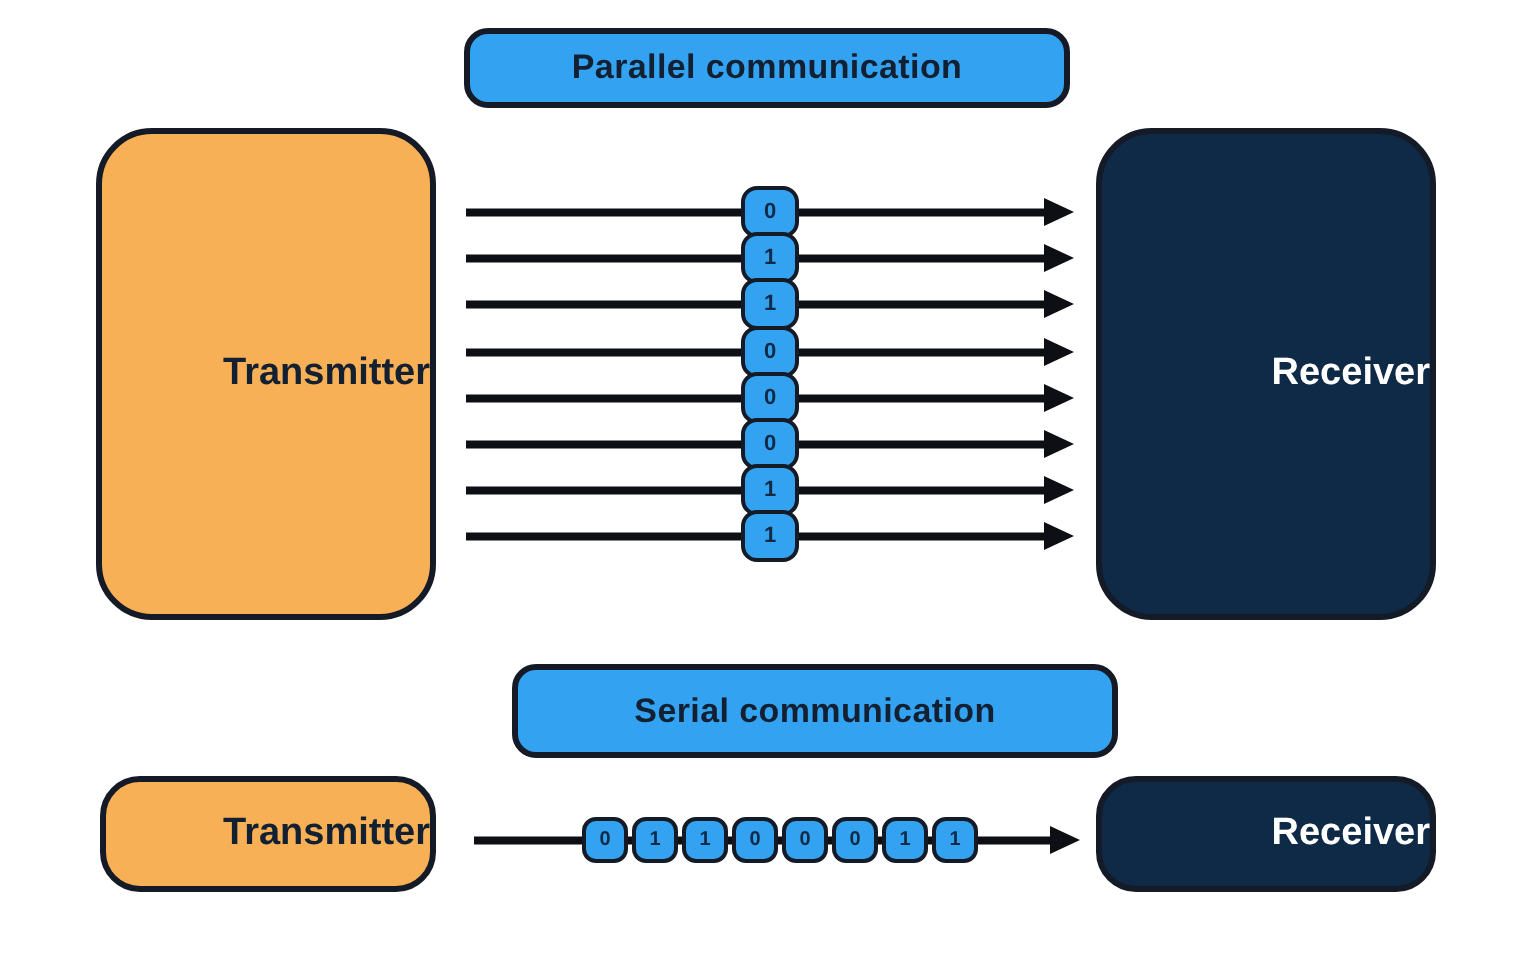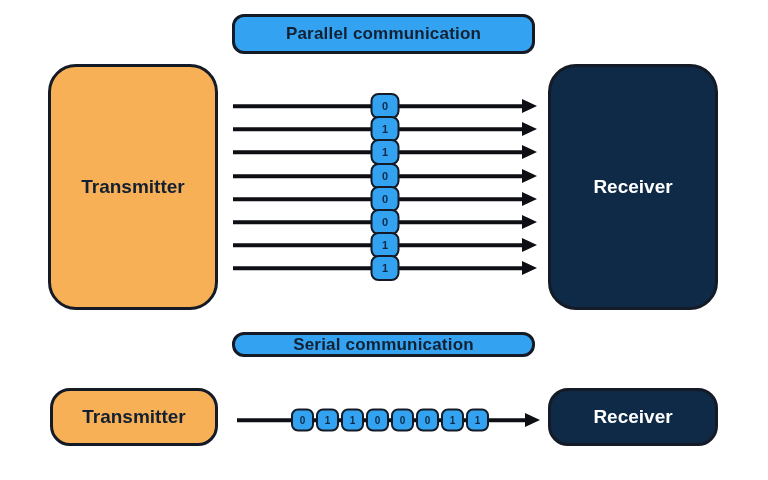--- a/index.html
+++ b/index.html
@@ -28,30 +28,30 @@
     box-sizing: border-box;
     display: flex;
     align-items: center;
     justify-content: center;
     font-size: 17px;
     font-weight: bold;
     color: var(--dark-text, #132032);
     letter-spacing: 0.2px;
   }
   .parallel-header { top: 14px; border-radius: 12px; }
-  .serial-header   { top: 332px; height: 25px; }
+  .serial-header   { top: 332px; height: 47px; margin-left: 24px; }
 
   
   .node {
     position: absolute;
     box-sizing: border-box;
     border: 3px solid var(--border, #141b26);
     display: flex;
     align-items: center;
-    justify-content: center;
+    justify-content: flex-end;
     font-size: 19px;
   }
   .node-orange { background: var(--orange, #f8b057); color: var(--dark-text, #132032); font-weight: bold; }
   .node-navy   { background: var(--navy, #0e2a47);   color: #ffffff; font-weight: bold; }
 
   .parallel-transmitter { left: 48px;  top: 64px;  width: 170px; height: 246px; border-radius: 28px; }
   .parallel-receiver    { left: 548px; top: 64px;  width: 170px; height: 246px; border-radius: 28px; }
   .serial-transmitter   { left: 50px;  top: 388px; width: 168px; height: 58px;  border-radius: 20px; }
   .serial-receiver      { left: 548px; top: 388px; width: 170px; height: 58px;  border-radius: 20px; }
 

